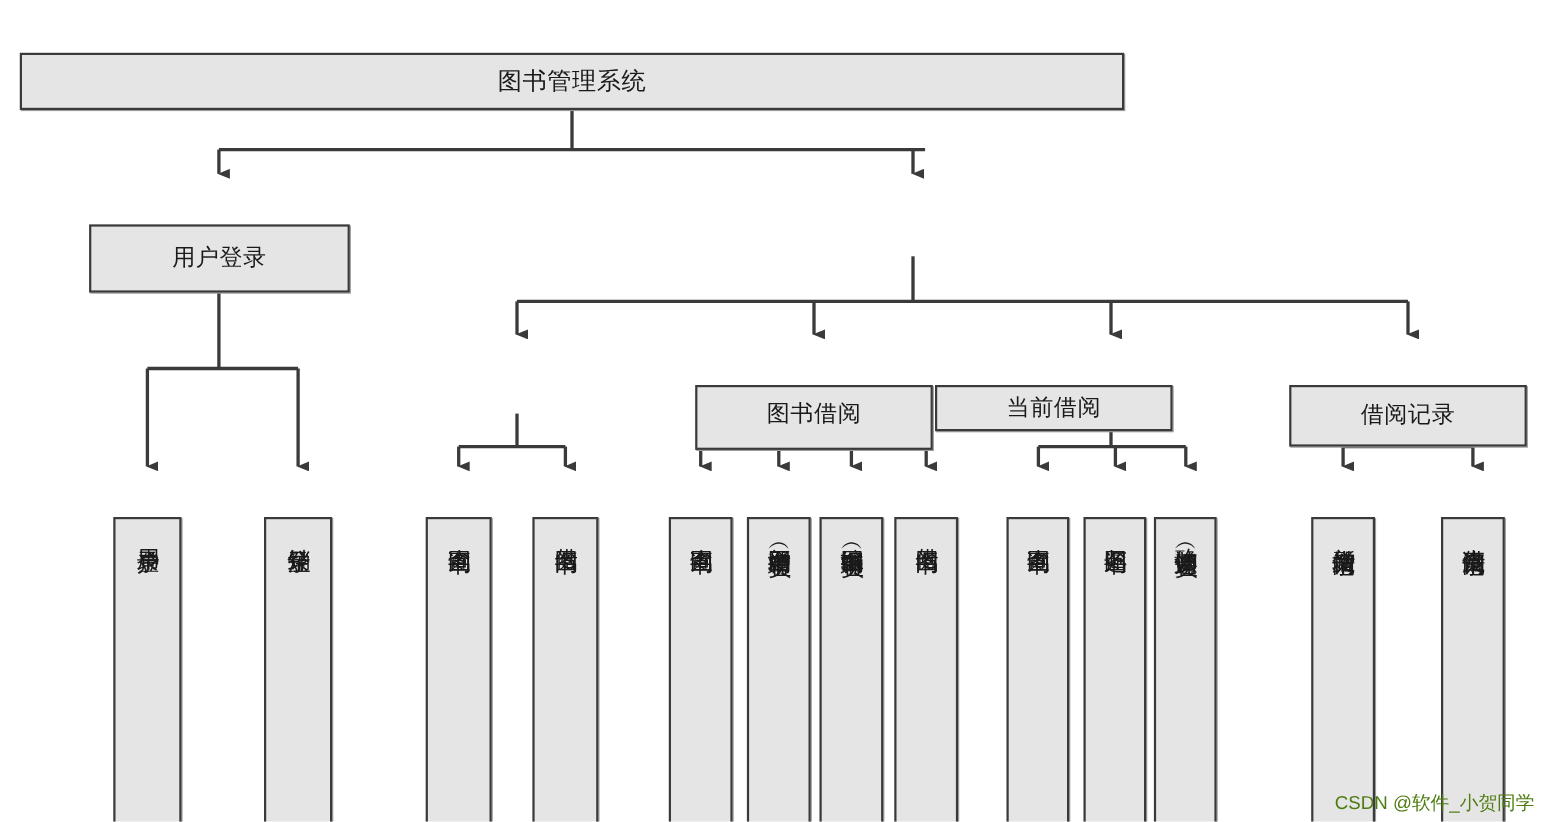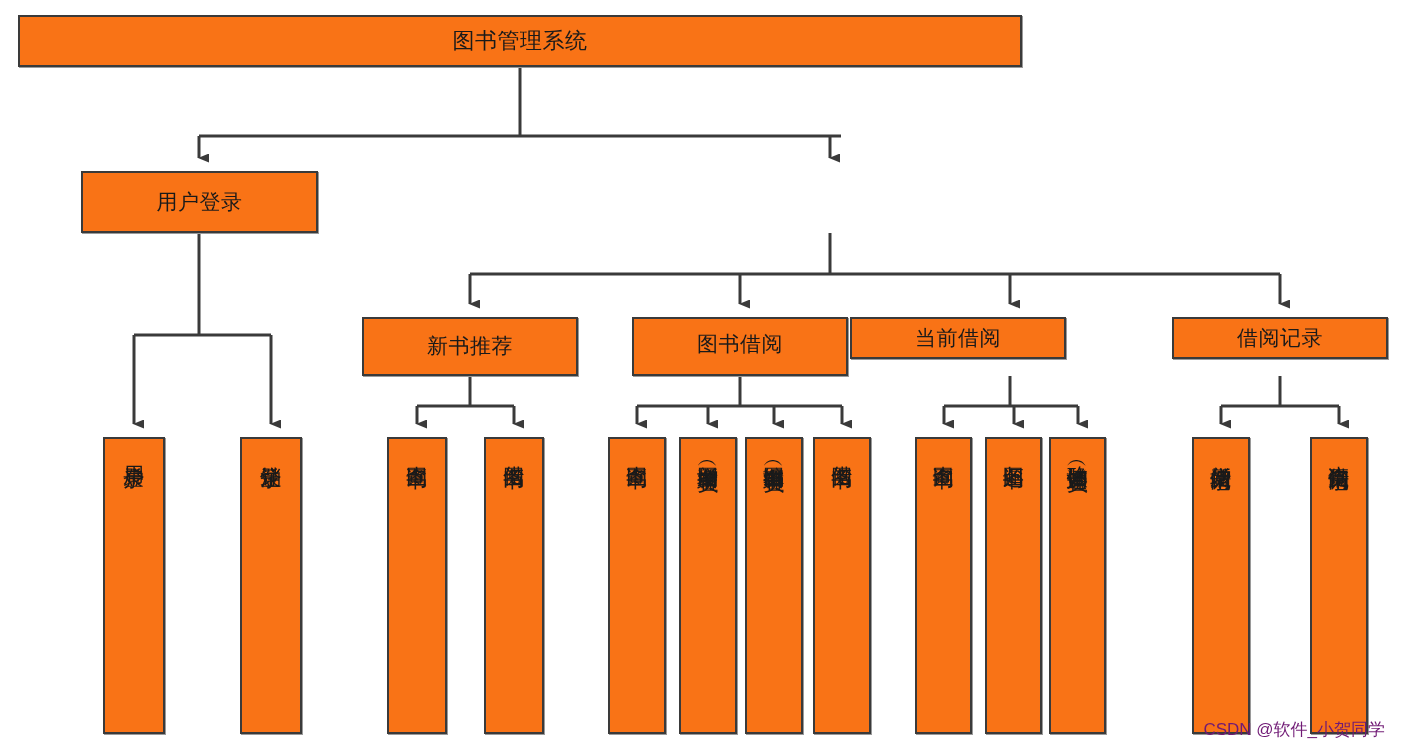--- a/index.html
+++ b/index.html
@@ -23,25 +23,26 @@
     left: 0;
     top: 0;
     width: 1405px;
     height: 747px;
     pointer-events: none;
   }
   .node {
     position: absolute;
     box-sizing: border-box;
     border: 2px solid #3a3a3a;
-    background: #f97316;
+    background: #e5e5e5;
     display: flex;
     align-items: center;
     justify-content: center;
     box-shadow: 1px 1px 0 #9a9a9a;
+    margin-top: 33px;
   }
   .node .label {
     font-size: 21px;
     line-height: 1.25;
     color: #1a1a1a;
     letter-spacing: 0.5px;
     text-align: center;
     white-space: nowrap;
   }
   .node.level-root .label { font-size: 22px; }
@@ -56,24 +57,24 @@
     writing-mode: vertical-rl;
     text-orientation: upright;
     font-size: 21px;
     line-height: 1.12;
     letter-spacing: 1px;
     white-space: normal;
     max-height: 100%;
   }
   #watermark {
     position: absolute;
-    right: 20px;
+    right: 10px;
     bottom: 6px;
     font-size: 17px;
-    color: #701a75;
+    color: #4d7c0f;
     white-space: nowrap;
     font-family: "Liberation Sans", "DejaVu Sans", sans-serif;
   }
 </style>
 </head>
 <body>
 
 <div id="diagram-canvas">
 
   <svg class="connectors" viewBox="0 0 1405 747">
@@ -127,30 +128,27 @@
   </svg>
 
   <div class="node level-root" style="left:18px; top:15px; width:1004px; height:52px;">
     <span class="label">图书管理系统</span>
   </div>
 
   <div class="node level-2" style="left:81px; top:171px; width:237px; height:62px;">
     <span class="label">用户登录</span>
   </div>
 
-  <div class="node level-3" style="left:362px; top:317px; width:216px; height:59px;">
-    <span class="label">新书推荐</span>
-  </div>
   <div class="node level-3" style="left:632px; top:317px; width:216px; height:59px;font-family:Liberation Mono, monospace;">
     <span class="label">图书借阅</span>
   </div>
   <div class="node level-3" style="left:850px; top:317px; width:216px; height:42px;">
     <span class="label">当前借阅</span>
   </div>
-  <div class="node level-3" style="left:1172px; top:317px; width:216px; height:42px;">
+  <div class="node level-3" style="left:1172px; top:317px; width:216px; height:56px;">
     <span class="label">借阅记录</span>
   </div>
 
   <div class="node leaf" style="left:103px; top:437px; width:62px; height:297px;">
     <span class="label">用户登录</span>
   </div>
   <div class="node leaf" style="left:240px; top:437px; width:62px; height:297px;">
     <span class="label">注销登录</span>
   </div>
 

